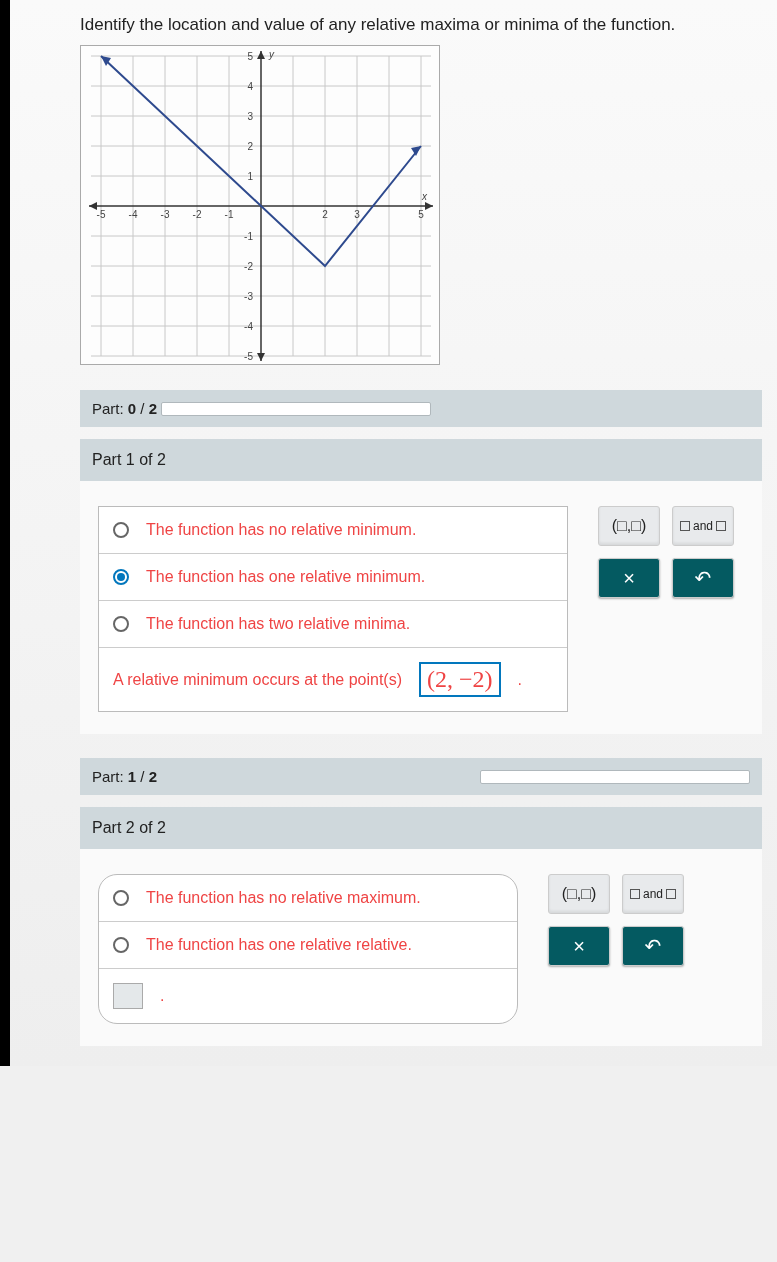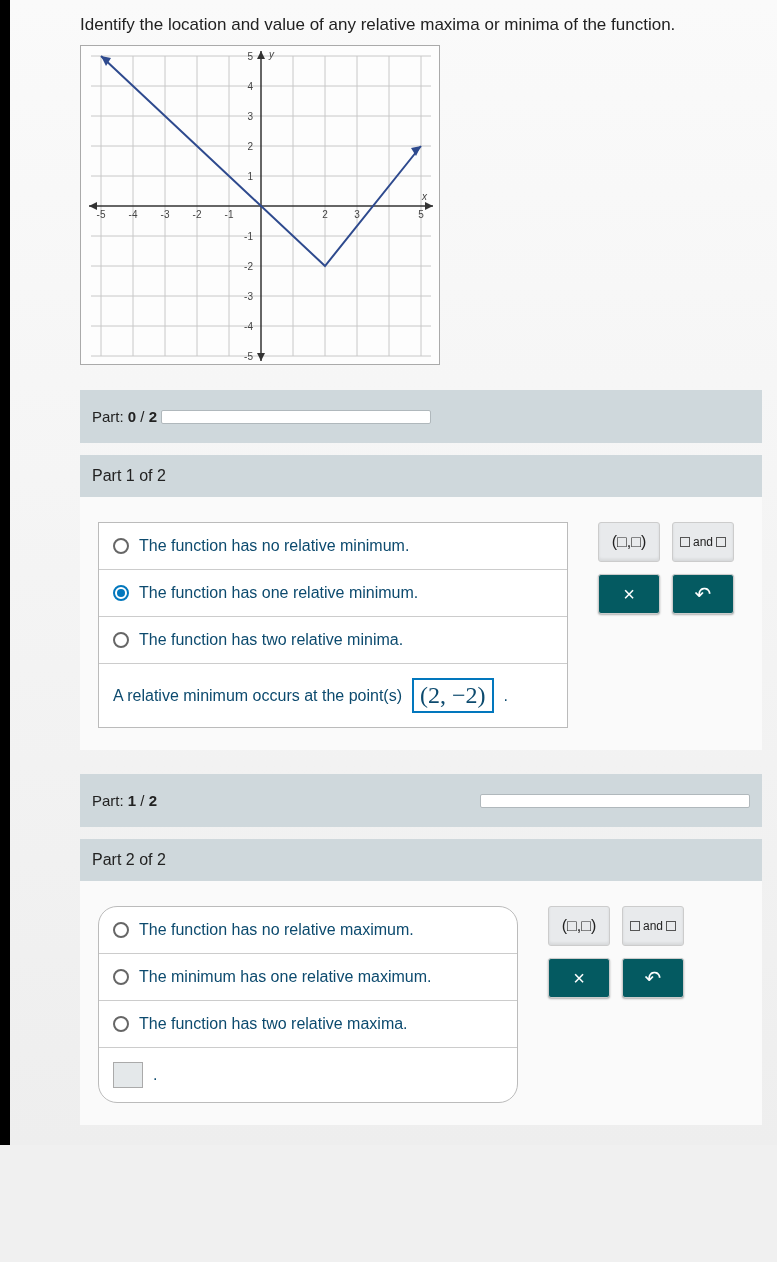--- a/index.html
+++ b/index.html
@@ -22,21 +22,21 @@
   }
   .graph-wrap {
     border: 1px solid #aaa;
     background: #fdfdfd;
     width: 360px;
     height: 320px;
     margin: 5px 0 25px 0;
   }
   .progress-bar {
     background: #cfd8dc;
-    padding: 18px 12px;
+    padding: 10px 12px;
     display: flex;
     align-items: center;
     gap: 4px;
     margin: 8px 0;
   }
   .progress-bar .label { font-size: 15px; color: #222; }
   .progress-bar .label b { font-weight: 700; }
   .progress-track {
     width: 270px; height: 14px; background: #fff; border: 1px solid #b0b8bc;
     border-radius: 2px; overflow: hidden;
@@ -59,23 +59,23 @@
   .option-box {
     border: 1px solid #bbb;
     background: #fff;
     flex: 0 0 470px;
   }
   .option-box .row {
     border-bottom: 1px solid #ccc;
     padding: 14px 14px;
     display: flex;
     align-items: center;
-    gap: 10px;
+    gap: 17px;
     font-size: 16px;
-    color: #0c4a6e;
+    color: #ef4444;
     flex-wrap: wrap;
   }
   .option-box .row:last-child { border-bottom: none; }
   .radio {
     width: 16px; height: 16px; border: 2px solid #666; border-radius: 50%;
     display: inline-flex; align-items: center; justify-content: center;
     flex: 0 0 16px;
   }
   .radio.selected { border-color: #0277bd; }
   .radio.selected::after { content: ""; width: 8px; height: 8px; background:#0277bd; border-radius:50%; }
@@ -235,25 +235,21 @@
 
   <div class="part-title">Part 2 of 2</div>
   <div class="part-body">
     <div class="option-box" style="flex:0 0 420px;border-radius:19px;">
       <div class="row">
         <span class="radio"></span>
         <span>The function has no relative maximum.</span>
       </div>
       <div class="row">
         <span class="radio"></span>
-        <span>The minimum has one relative maximum.</span>
-      </div>
-      <div class="row">
-        <span class="radio"></span>
-        <span>The function has two relative maxima.</span>
+        <span>The function has one relative relative.</span>
       </div>
       <div class="row">
         <span class="blank-box"></span>
         <span>.</span>
       </div>
     </div>
     <div class="tool-col">
       <div class="tool-row">
         <span class="tool-btn">(□,□)</span>
         <span class="tool-btn" style="font-size:12px; gap:3px;">

